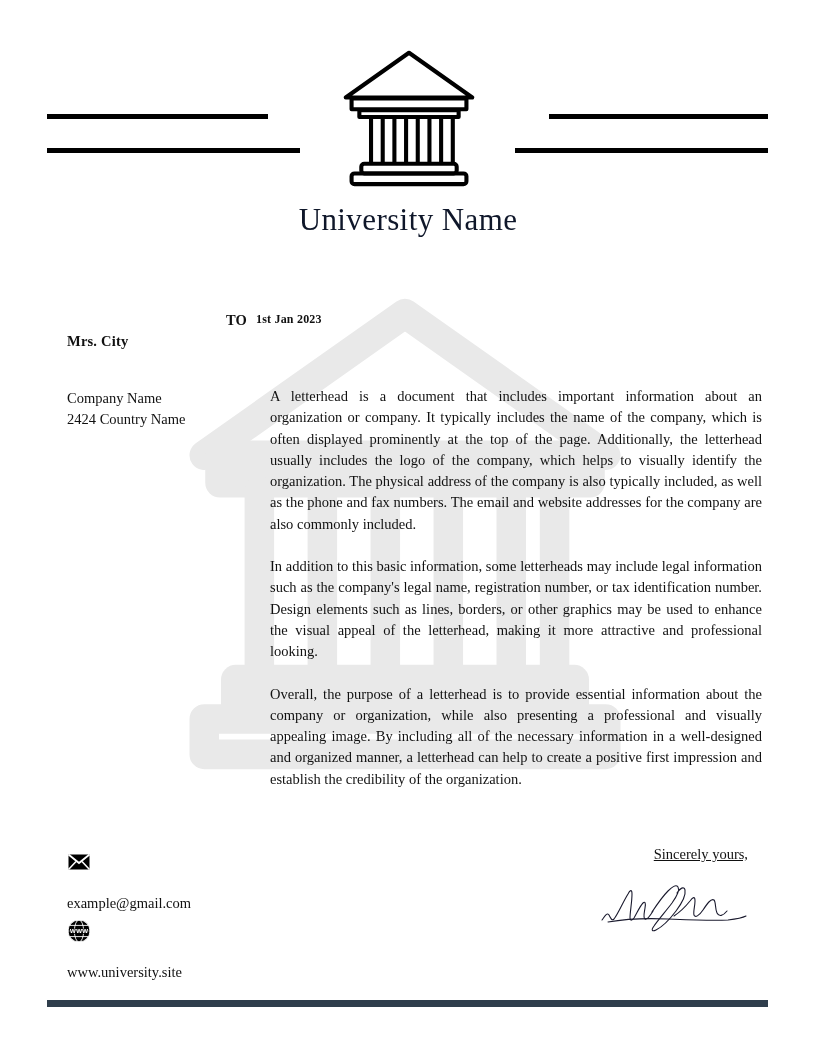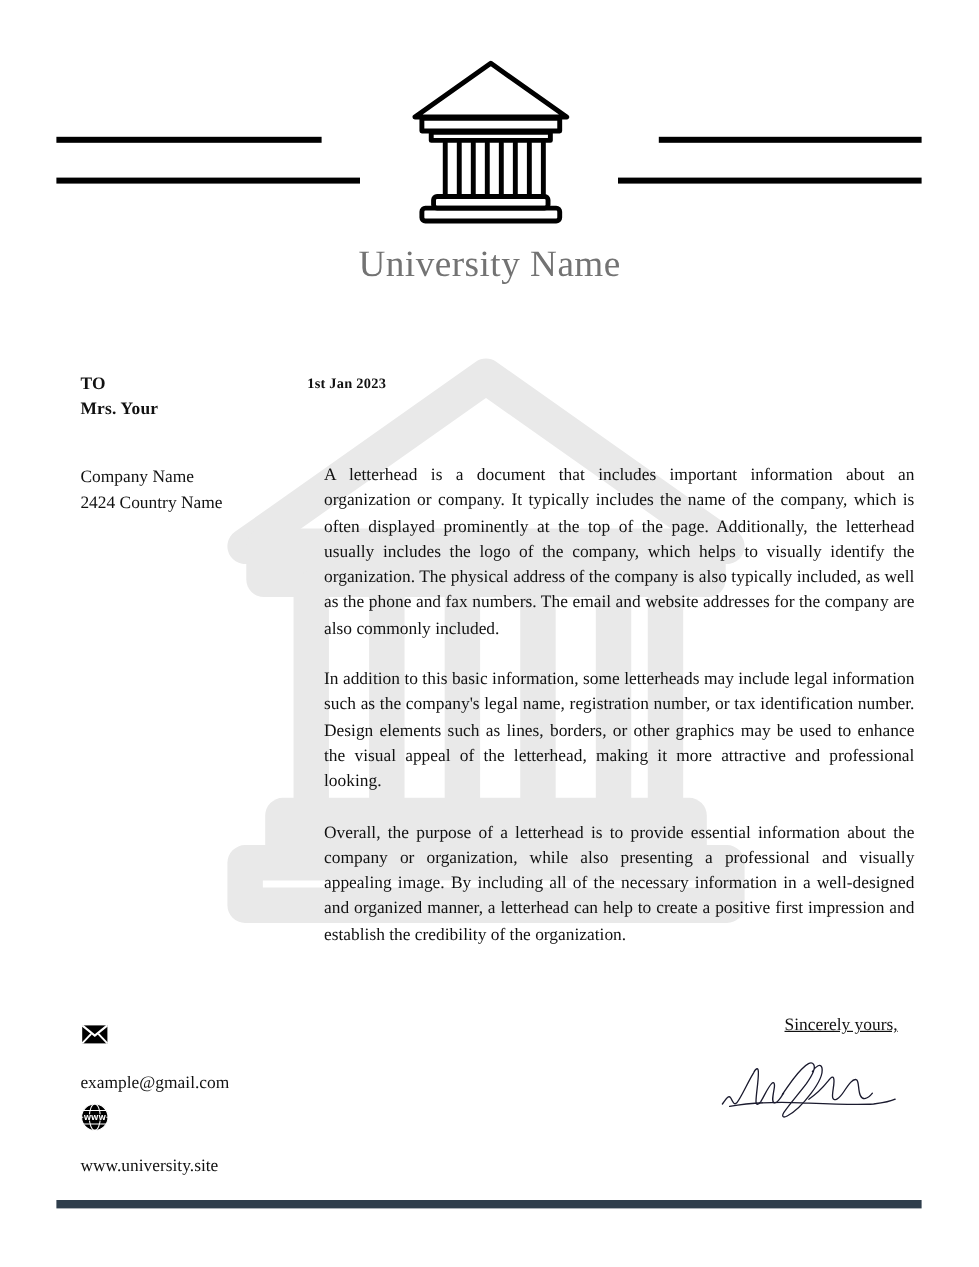--- a/index.html
+++ b/index.html
@@ -58,37 +58,38 @@
 
   .org-title {
     position: absolute;
     left: 0;
     top: 202px;
     width: 816px;
     text-align: center;
     font-size: 31px;
     font-weight: 400;
     letter-spacing: 0.4px;
-    color: #737373;
+    color: #0f172a;
     z-index: 2;
   }
 
   
   .to-block {
     position: absolute;
     left: 67px;
     top: 310px;
     width: 180px;
     z-index: 2;
   }
   .to-label {
     font-size: 14.5px;
     font-weight: bold;
     line-height: 21px;
     letter-spacing: 0.2px;
+    text-align: right;
   }
   .to-name {
     font-size: 14.5px;
     font-weight: bold;
     line-height: 21px;
     letter-spacing: 0.2px;
   }
 
   .company-block {
     position: absolute;
@@ -232,21 +233,21 @@
 
   <div class="rule rule-left-top" style="background: rgb(0, 0, 0);"></div>
   <div class="rule rule-left-bot" style="background: rgb(0, 0, 0);"></div>
   <div class="rule rule-right-top" style="background: rgb(0, 0, 0);"></div>
   <div class="rule rule-right-bot" style="background: rgb(0, 0, 0);"></div>
 
   <div class="org-title">University Name</div>
 
   <div class="to-block">
     <div class="to-label">TO</div>
-    <div class="to-name">Mrs. Your</div>
+    <div class="to-name">Mrs. City</div>
   </div>
 
   <div class="company-block">
     <div class="company-line">Company Name</div>
     <div class="company-line">2424 Country Name</div>
   </div>
 
   <div class="letter-date">1st Jan 2023</div>
 
   <div class="body-col">

